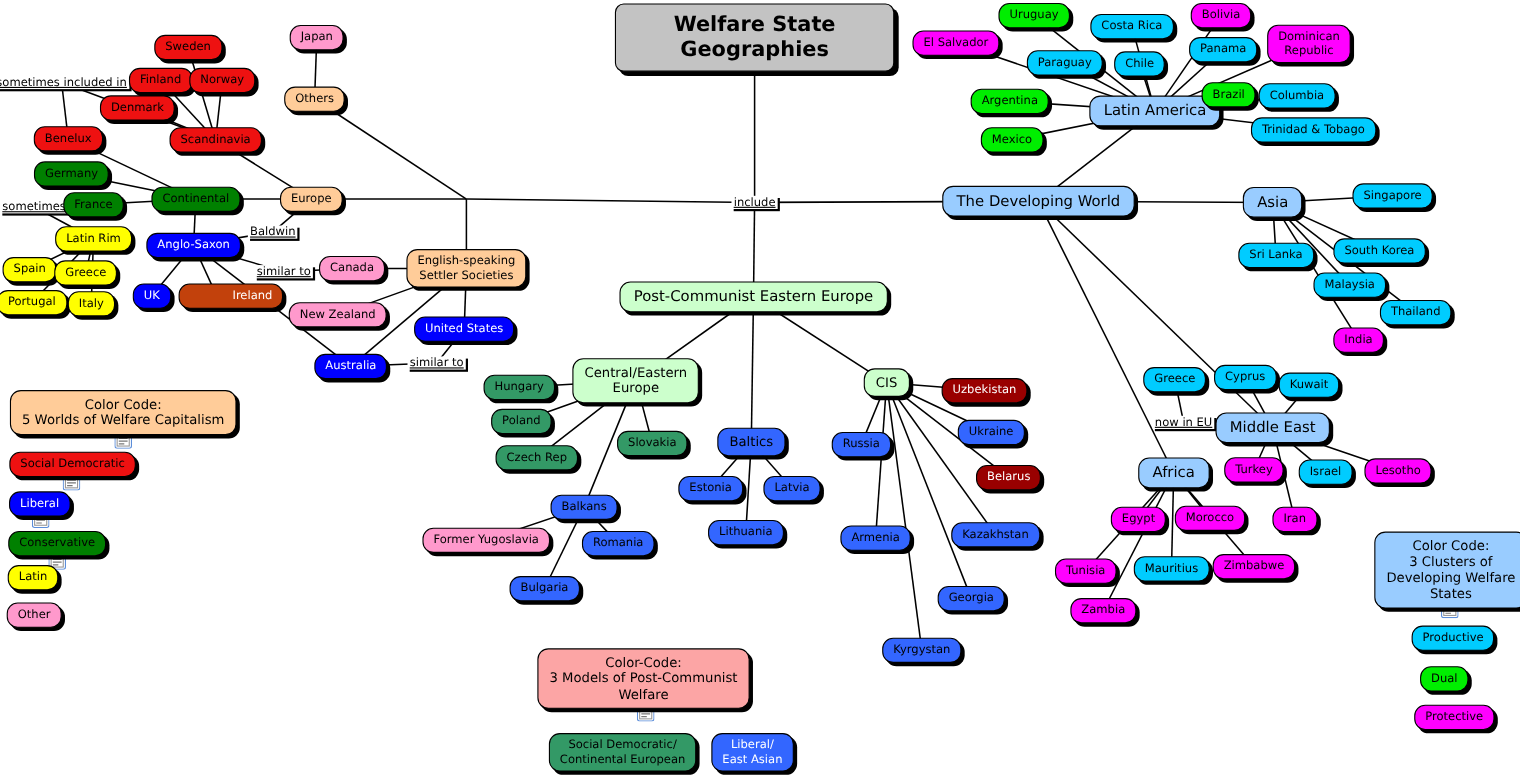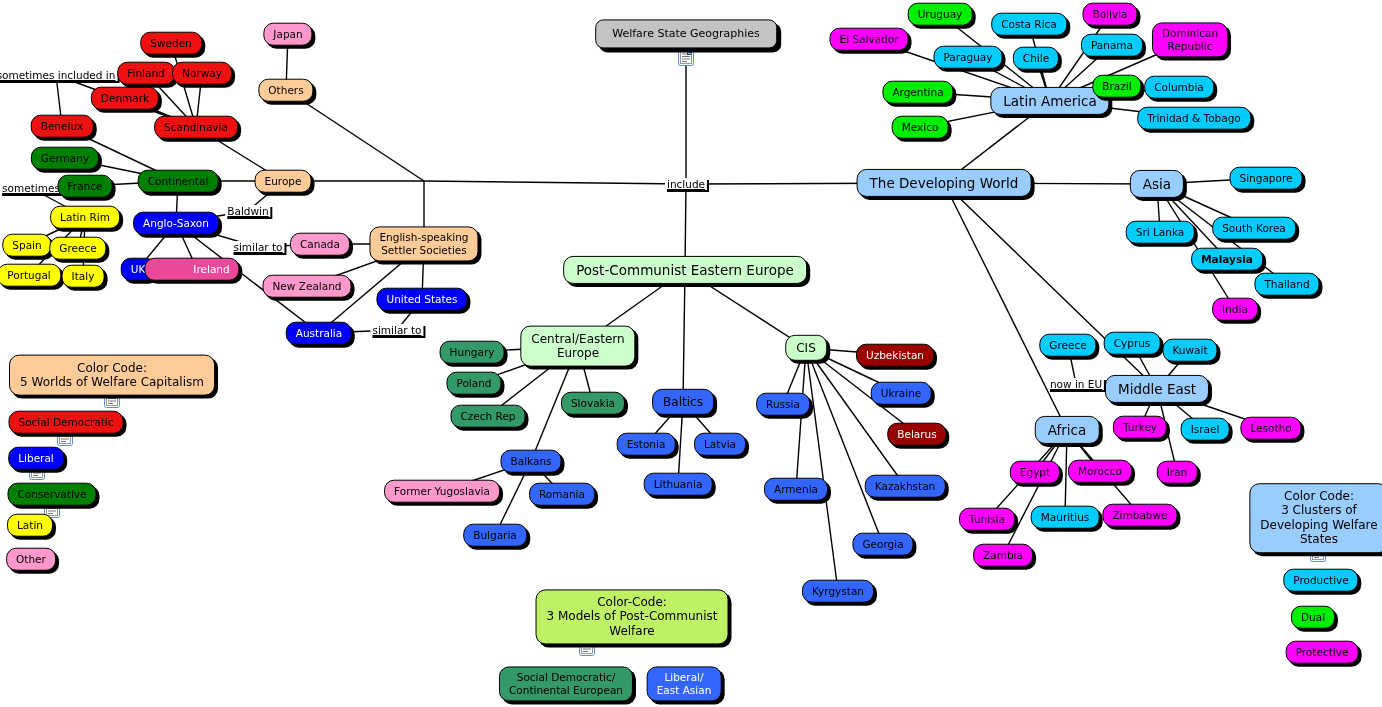--- a/index.html
+++ b/index.html
@@ -11,21 +11,21 @@
   .node{
     position:absolute;transform:translate(-50%,-50%);
     width:max-content;max-width:220px;
     border:1.5px solid #000;border-radius:10px;
     padding:4px 9px;font-size:10.5px;line-height:1.2;
     text-align:center;white-space:pre-line;color:#000;
     box-shadow:3px 3px 0 #000;
   }
   .node.md{font-size:12px;padding:5px 10px;}
   .node.lg{font-size:13.5px;padding:5px 12px;}
-  .node.xl{font-size:11px;font-weight:normal;padding:7px 16px;border-radius:8px;box-shadow:4px 4px 0 #000;}
+  .node.xl{font-size:19px;font-weight:bold;padding:7px 16px;border-radius:8px;box-shadow:4px 4px 0 #000;}
   .node.wt{color:#fff;}
   .link-label{
     position:absolute;transform:translate(-50%,-50%);
     width:max-content;font-size:10.5px;color:#000;background:#fff;
     padding:0 2px;text-decoration:underline;box-shadow:2px 2px 0 #000;
   }
   .res-icon{
     position:absolute;transform:translate(-50%,-50%);
     width:16px;height:18px;line-height:0;cursor:pointer;
   }
@@ -221,21 +221,21 @@
     <div class="node" style="background: rgb(0, 128, 0); left: 65px; top: 158px;">Germany</div>
     <div class="node" style="background: rgb(0, 128, 0); left: 85px; top: 186px;">France</div>
     <div class="node" style="background: rgb(0, 128, 0); left: 178px; top: 181px;">Continental</div>
     <div class="node" style="background: rgb(255, 255, 0); left: 85px; top: 217px;">Latin Rim</div>
     <div class="node" style="background: rgb(255, 255, 0); left: 27px; top: 245px;">Spain</div>
     <div class="node" style="background: rgb(255, 255, 0); left: 78px; top: 248px;">Greece</div>
     <div class="node" style="background: rgb(255, 255, 0); left: 29px; top: 275px;">Portugal</div>
     <div class="node" style="background: rgb(255, 255, 0); left: 83px; top: 276px;">Italy</div>
     <div class="node wt" style="background: rgb(0, 0, 255); left: 176px; top: 223px;">Anglo-Saxon</div>
     <div class="node wt" style="background: rgb(0, 0, 255); left: 138px; top: 269px; text-align: right;">UK</div>
-    <div class="node wt" style="background: #ec4899; left: 192px; top: 269px; padding-left: 48px;">Ireland</div>
+    <div class="node wt" style="background: #c2410c; left: 210px; top: 269px; padding-left: 48px;">Ireland</div>
     <div class="node" style="background: rgb(255, 204, 153); left: 283px; top: 181px;">Europe</div>
     <div class="node" style="background: rgb(255, 153, 204); left: 288px; top: 34px;">Japan</div>
     <div class="node" style="background: rgb(255, 204, 153); left: 286px; top: 90px;">Others</div>
     <div class="node" style="background: rgb(255, 153, 204); left: 320px; top: 244px;">Canada</div>
     <div class="node" style="background: rgb(255, 204, 153); left: 424px; top: 244px;">English-speaking
 Settler Societies</div>
     <div class="node" style="background: rgb(255, 153, 204); left: 307px; top: 286px;">New Zealand</div>
     <div class="node wt" style="background: rgb(0, 0, 255); left: 422px; top: 299px;">United States</div>
     <div class="node wt" style="background: rgb(0, 0, 255); left: 319px; top: 333px;">Australia</div>
     <div class="node lg" style="background: rgb(204, 255, 204); left: 685px; top: 270px;">Post-Communist Eastern Europe</div>
@@ -275,21 +275,21 @@
     <div class="node" style="background: rgb(0, 238, 0); left: 918px; top: 92px;">Argentina</div>
     <div class="node" style="background: rgb(0, 238, 0); left: 920px; top: 127px;">Mexico</div>
     <div class="node lg" style="background: rgb(153, 204, 255); left: 1050px; top: 101px;">Latin America</div>
     <div class="node" style="background: rgb(0, 238, 0); left: 1117px; top: 86px;">Brazil</div>
     <div class="node" style="background: rgb(0, 204, 255); left: 1179px; top: 87px;">Columbia</div>
     <div class="node" style="background: rgb(0, 204, 255); left: 1194px; top: 118px;">Trinidad &amp; Tobago</div>
     <div class="node lg" style="background: rgb(153, 204, 255); left: 1157px; top: 184px;">Asia</div>
     <div class="node" style="background: rgb(0, 204, 255); left: 1266px; top: 178px;">Singapore</div>
     <div class="node" style="background: rgb(0, 204, 255); left: 1160px; top: 232px;">Sri Lanka</div>
     <div class="node" style="background: rgb(0, 204, 255); left: 1254px; top: 228px;">South Korea</div>
-    <div class="node" style="background: rgb(0, 204, 255); left: 1227px; top: 259px; font-weight: bold;">Malaysia</div>
+    <div class="node" style="background: rgb(0, 204, 255); left: 1227px; top: 259px;">Malaysia</div>
     <div class="node" style="background: rgb(0, 204, 255); left: 1287px; top: 284px;">Thailand</div>
     <div class="node" style="background: rgb(255, 0, 255); left: 1235px; top: 309px;">India</div>
     <div class="node" style="background: rgb(0, 204, 255); left: 1068px; top: 345px;">Greece</div>
     <div class="node" style="background: rgb(0, 204, 255); left: 1132px; top: 343px;">Cyprus</div>
     <div class="node" style="background: rgb(0, 204, 255); left: 1190px; top: 350px;">Kuwait</div>
     <div class="node lg" style="background: rgb(153, 204, 255); left: 1157px; top: 389px;">Middle East</div>
     <div class="node lg" style="background: rgb(153, 204, 255); left: 1067px; top: 430px;">Africa</div>
     <div class="node" style="background: rgb(255, 0, 255); left: 1140px; top: 427px;">Turkey</div>
     <div class="node" style="background: rgb(0, 204, 255); left: 1205px; top: 429px;">Israel</div>
     <div class="node" style="background: rgb(255, 0, 255); left: 1271px; top: 428px;">Lesotho</div>
@@ -300,21 +300,21 @@
     <div class="node" style="background: rgb(0, 204, 255); left: 1065px; top: 517px;">Mauritius</div>
     <div class="node" style="background: rgb(255, 0, 255); left: 1140px; top: 515px;">Zimbabwe</div>
     <div class="node" style="background: rgb(255, 0, 255); left: 1003px; top: 555px;">Zambia</div>
     <div class="node md" style="background: rgb(255, 204, 153); left: 112px; top: 375px;">Color Code:
 5 Worlds of Welfare Capitalism</div>
     <div class="node" style="background: rgb(238, 17, 17); left: 66px; top: 422px;">Social Democratic</div>
     <div class="node wt" style="background: rgb(0, 0, 255); left: 36px; top: 458px;">Liberal</div>
     <div class="node" style="background: rgb(0, 128, 0); left: 52px; top: 494px;">Conservative</div>
     <div class="node" style="background: rgb(255, 255, 0); left: 30px; top: 525px;">Latin</div>
     <div class="node" style="background: rgb(255, 153, 204); left: 31px; top: 559px;">Other</div>
-    <div class="node md" style="background: #bef264; left: 585px; top: 617px; margin-left: 47px;">Color-Code:
+    <div class="node md" style="background: #fca5a5; left: 585px; top: 617px;">Color-Code:
 3 Models of Post-Communist
 Welfare</div>
     <div class="node" style="background: rgb(51, 153, 102); left: 566px; top: 684px;">Social Democratic/
 Continental European</div>
     <div class="node wt" style="background: rgb(51, 102, 255); left: 684px; top: 684px;">Liberal/
 East Asian</div>
     <div class="node md" style="background: rgb(153, 204, 255); left: 1319px; top: 518px;">Color Code:
 3 Clusters of
 Developing Welfare
 States</div>

